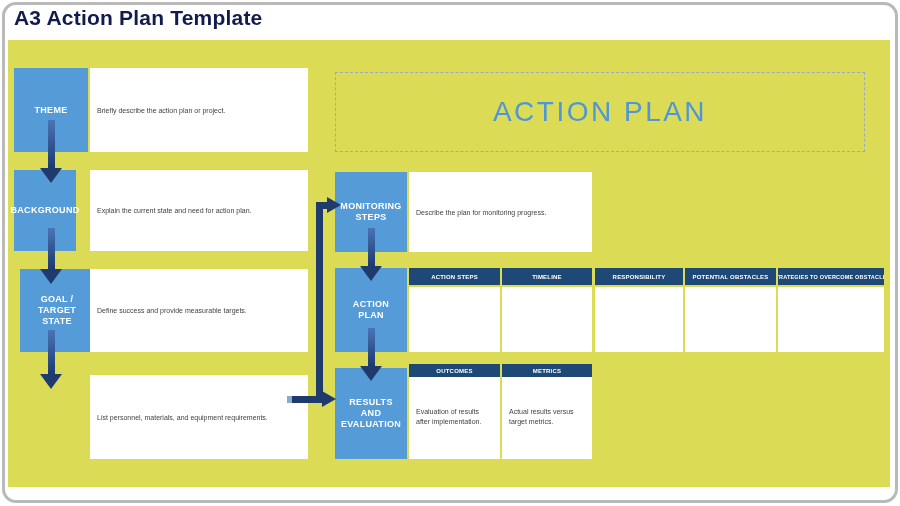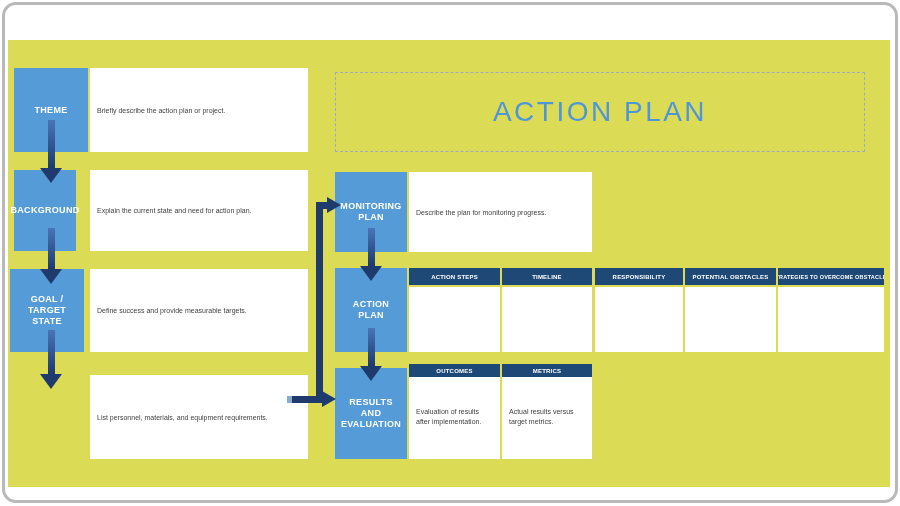--- a/index.html
+++ b/index.html
@@ -56,38 +56,39 @@
   .tcell{position:absolute;background:#ffffff;box-sizing:border-box;}
   .tcell.texted{
     color:#3f3f3f;font-size:7px;line-height:10px;padding:30px 10px 0 7px;
   }
 </style>
 </head>
 <body>
 
 <div id="screen">
 
+  <div class="page-title">A3 Action Plan Template</div>
 
   <div class="board"></div>
 
   <div class="bluebox" style="left:14px;top:68px;width:74px;height:84px;">
     <span>THEME</span>
   </div>
   <div class="whitebox" style="left:90px;top:68px;width:218px;height:84px;">
     <span>Briefly describe the action plan or project.</span>
   </div>
 
   <div class="bluebox" style="left:14px;top:170px;width:62px;height:81px;">
     <span>BACKGROUND</span>
   </div>
   <div class="whitebox" style="left:90px;top:170px;width:218px;height:81px;">
     <span>Explain the current state and need for action plan.</span>
   </div>
 
-  <div class="bluebox" style="left:10px;top:269px;width:74px;height:83px;">
+  <div class="bluebox" style="left:20px;top:269px;width:74px;height:83px;">
     <span>GOAL / TARGET STATE</span>
   </div>
   <div class="whitebox" style="left:90px;top:269px;width:218px;height:83px;">
     <span>Define success and provide measurable targets.</span>
   </div>
 
   <div class="whitebox" style="left:90px;top:375px;width:218px;height:84px;">
     <span>List personnel, materials, and equipment requirements.</span>
   </div>
 
@@ -102,21 +103,21 @@
   <div>
     <div class="stem" style="left:48px;top:330px;height:44px;"></div>
     <div class="head-down" style="left:40px;top:374px;"></div>
   </div>
 
   <div class="banner">
     <span class="banner-text">ACTION PLAN</span>
   </div>
 
   <div class="bluebox" style="left:335px;top:172px;width:72px;height:80px;">
-    <span>MONITORING PLAN</span>
+    <span>MONITORING STEPS</span>
   </div>
   <div class="whitebox" style="left:409px;top:172px;width:183px;height:80px;">
     <span>Describe the plan for monitoring progress.</span>
   </div>
 
   <div class="bluebox" style="left:335px;top:268px;width:72px;height:84px;">
     <span>ACTION PLAN</span>
   </div>
 
   <div class="thead" style="left:409px;top:268px;width:91px;height:17px;">

